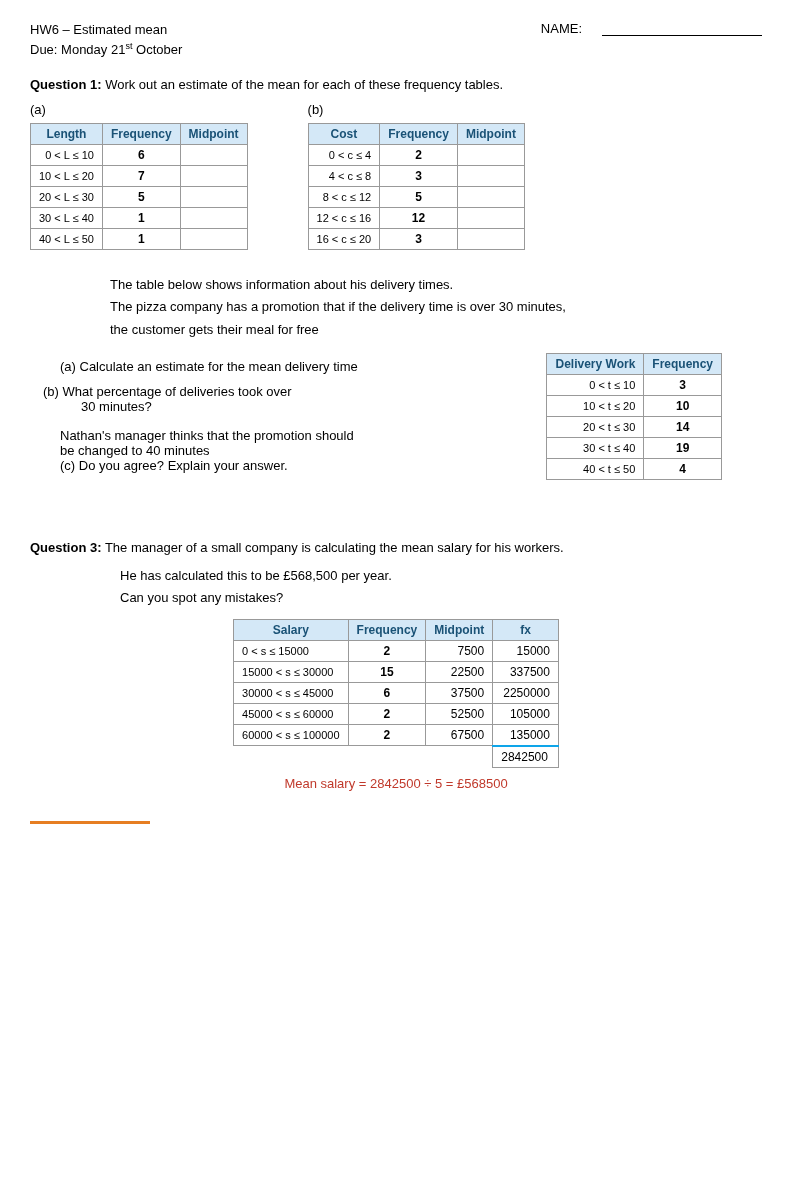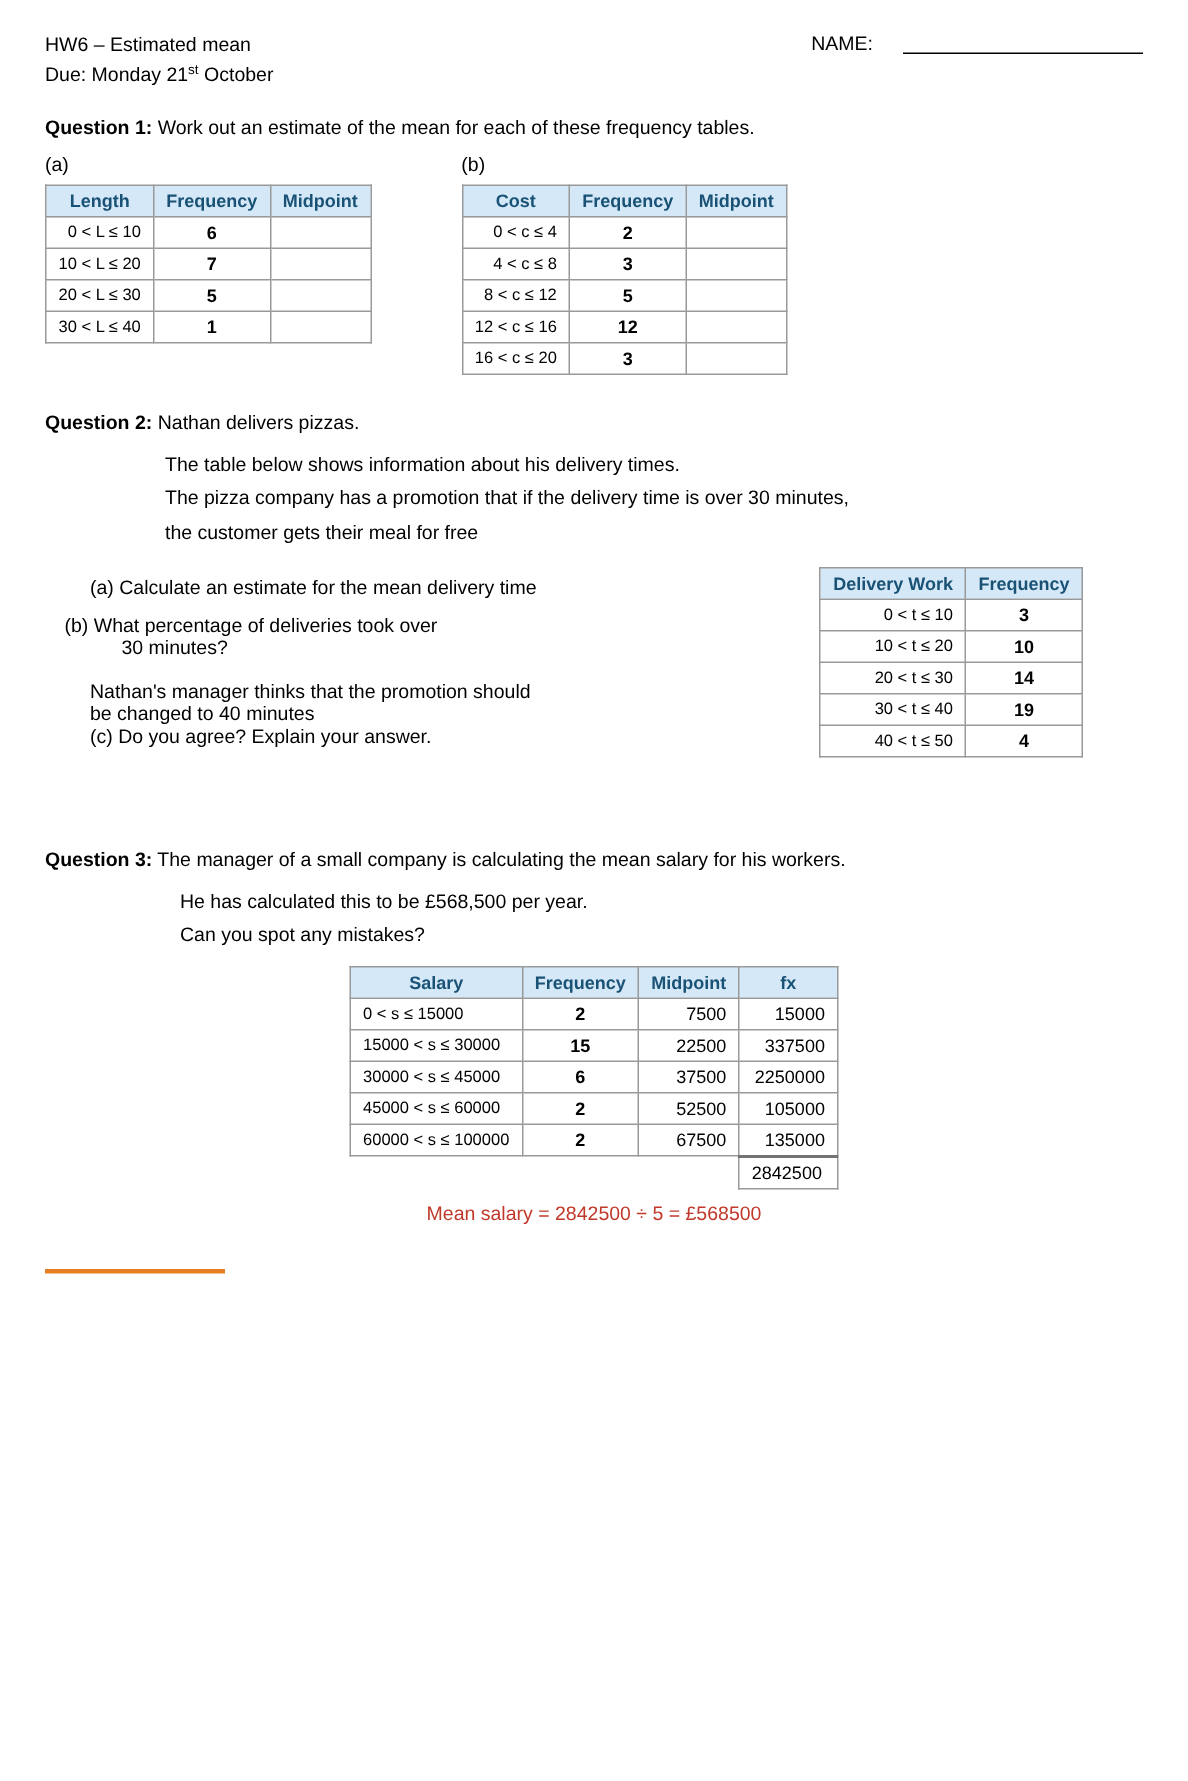--- a/index.html
+++ b/index.html
@@ -52,21 +52,21 @@
     .section { margin-bottom: 20px; }
     .q-header { margin-bottom: 10px; }
 
     
     .q1-tables { display: flex; gap: 60px; margin-top: 8px; }
 
     
     .q3-table-wrap { margin-top: 10px; display: flex; justify-content: center; }
     .q3-table td.num { text-align: right; padding-right: 10px; }
     .q3-table td.left-col { text-align: left; }
-    .total-row td { border-top: 2px solid #737373; font-weight: normal; }
+    .total-row td { border-top: 2px solid #0ea5e9; font-weight: normal; }
     .mean-line { text-align: center; margin-top: 8px; color: #c0392b; font-size: 13px; }
 
     .subq { margin: 6px 0; }
 
     .orange-line {
       width: 120px;
       height: 3px;
       background: #e67e22;
       margin-top: 30px;
     }
@@ -119,20 +119,25 @@
             <tr>
               <td class="left-col">20 &lt; L ≤ 30</td>
               <td class="freq">5</td>
               <td></td>
             </tr>
             <tr>
               <td class="left-col">30 &lt; L ≤ 40</td>
               <td class="freq">1</td>
               <td></td>
             </tr>
+            <tr>
+              <td class="left-col">40 &lt; L ≤ 50</td>
+              <td class="freq">1</td>
+              <td></td>
+            </tr>
           </tbody>
       </table>
     </div>
 
     <div>
       <div style="margin-bottom:6px;">(b)</div>
       <table>
         <thead>
           <tr>
             <th>Cost</th>
@@ -166,24 +171,20 @@
               <td class="freq">3</td>
               <td></td>
             </tr>
           </tbody>
       </table>
     </div>
   </div>
 </div>
 
 <div class="section" style="margin-top:24px;">
-  <div class="q-header">
-    <span class="question-label">Question 2:</span>
-    <span>Nathan delivers pizzas.</span>
-  </div>
   <div style="margin-left:80px; line-height:1.7;">
     <div>The table below shows information about his delivery times.</div>
     <div>The pizza company has a promotion that if the delivery time is over 30 minutes,</div>
     <div>the customer gets their meal for free</div>
   </div>
 
   <div style="display:flex; margin-top:12px;">
     <div style="flex:1;">
       <div class="subq">
         <span style="margin-left:30px;">(a) Calculate an estimate for the mean delivery time</span>

